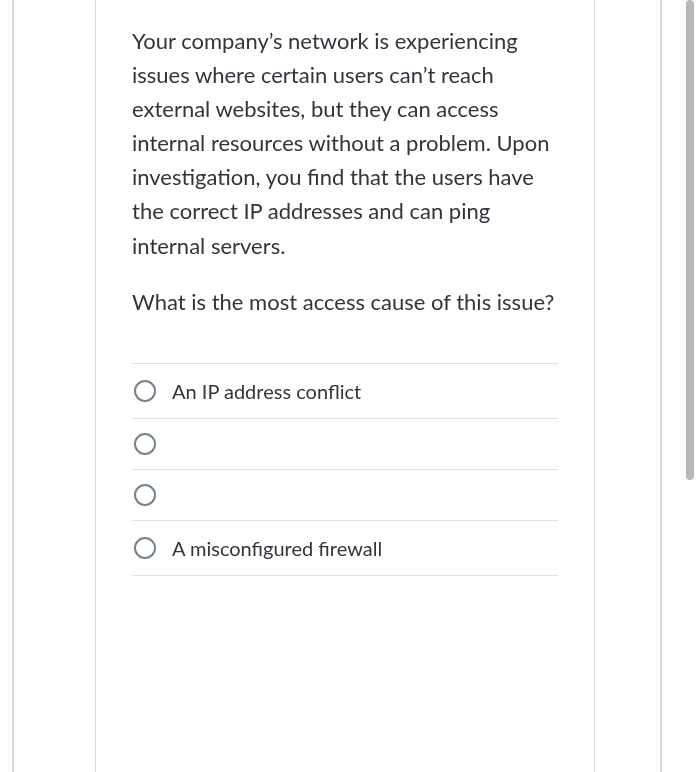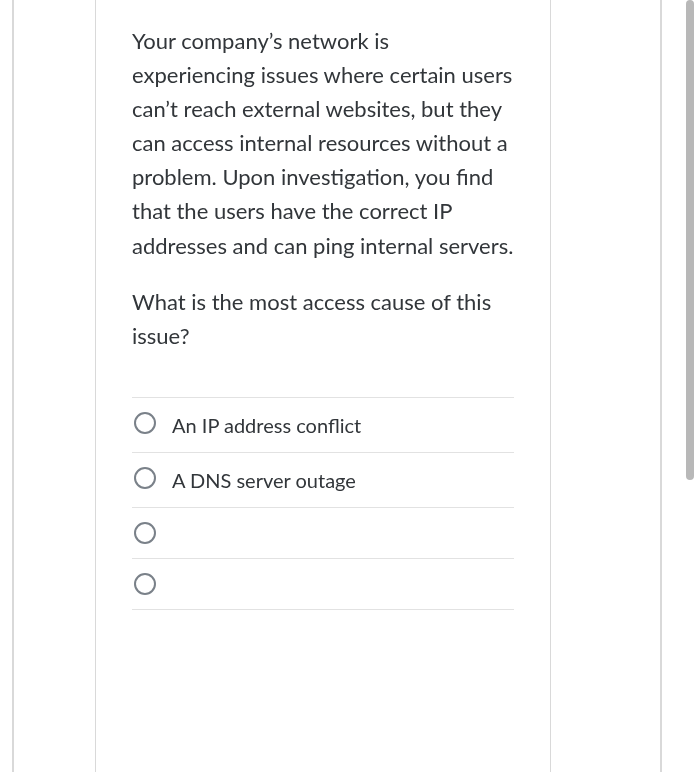--- a/index.html
+++ b/index.html
@@ -22,21 +22,21 @@
       bottom: 0;
       width: 650px;
       border-left: 2px solid #d9d9d9;
       border-right: 2px solid #d9d9d9;
     }
     .card {
       position: absolute;
       left: 95px;
       top: 0;
       bottom: 0;
-      width: 456px;
+      width: 500px;
       border-left: 1.5px solid #d9d9d9;
       border-right: 1.5px solid #d9d9d9;
       padding: 24px 36px 0 36px;
     }
     .scroll-track {
       position: absolute;
       right: 6px;
       top: 0;
       width: 8px;
       height: 772px;
@@ -57,21 +57,21 @@
       margin-bottom: 22px;
     }
     .question-stem p {
       margin-bottom: 22px;
     }
     .options {
       margin-top: 44px;
     }
     .option-row {
       display: flex;
-      align-items: flex-start;
+      align-items: center;
       gap: 16px;
       padding: 14px 2px;
       border-top: 1px solid #e2e2e2;
       cursor: pointer;
     }
     .option-row:last-child {
       border-bottom: 1px solid #e2e2e2;
     }
     .radio {
       flex: 0 0 auto;
@@ -98,26 +98,26 @@
     <p>What is the most access cause of this issue?</p>
   </div>
 
   <div class="options">
     <label class="option-row">
       <span class="radio"></span>
       <span class="option-label">An IP address conflict</span>
     </label>
     <label class="option-row">
       <span class="radio"></span>
-      <span class="option-label">A DNS server outage</span>
     </label>
     <label class="option-row">
       <span class="radio"></span>
     </label>
     <label class="option-row">
       <span class="radio"></span>
+      <span class="option-label">A misconfigured firewall</span>
     </label>
   </div>
 </div>
 
 <div class="scroll-track">
   <div class="scroll-thumb"></div>
 </div>
 
 </body></html>

